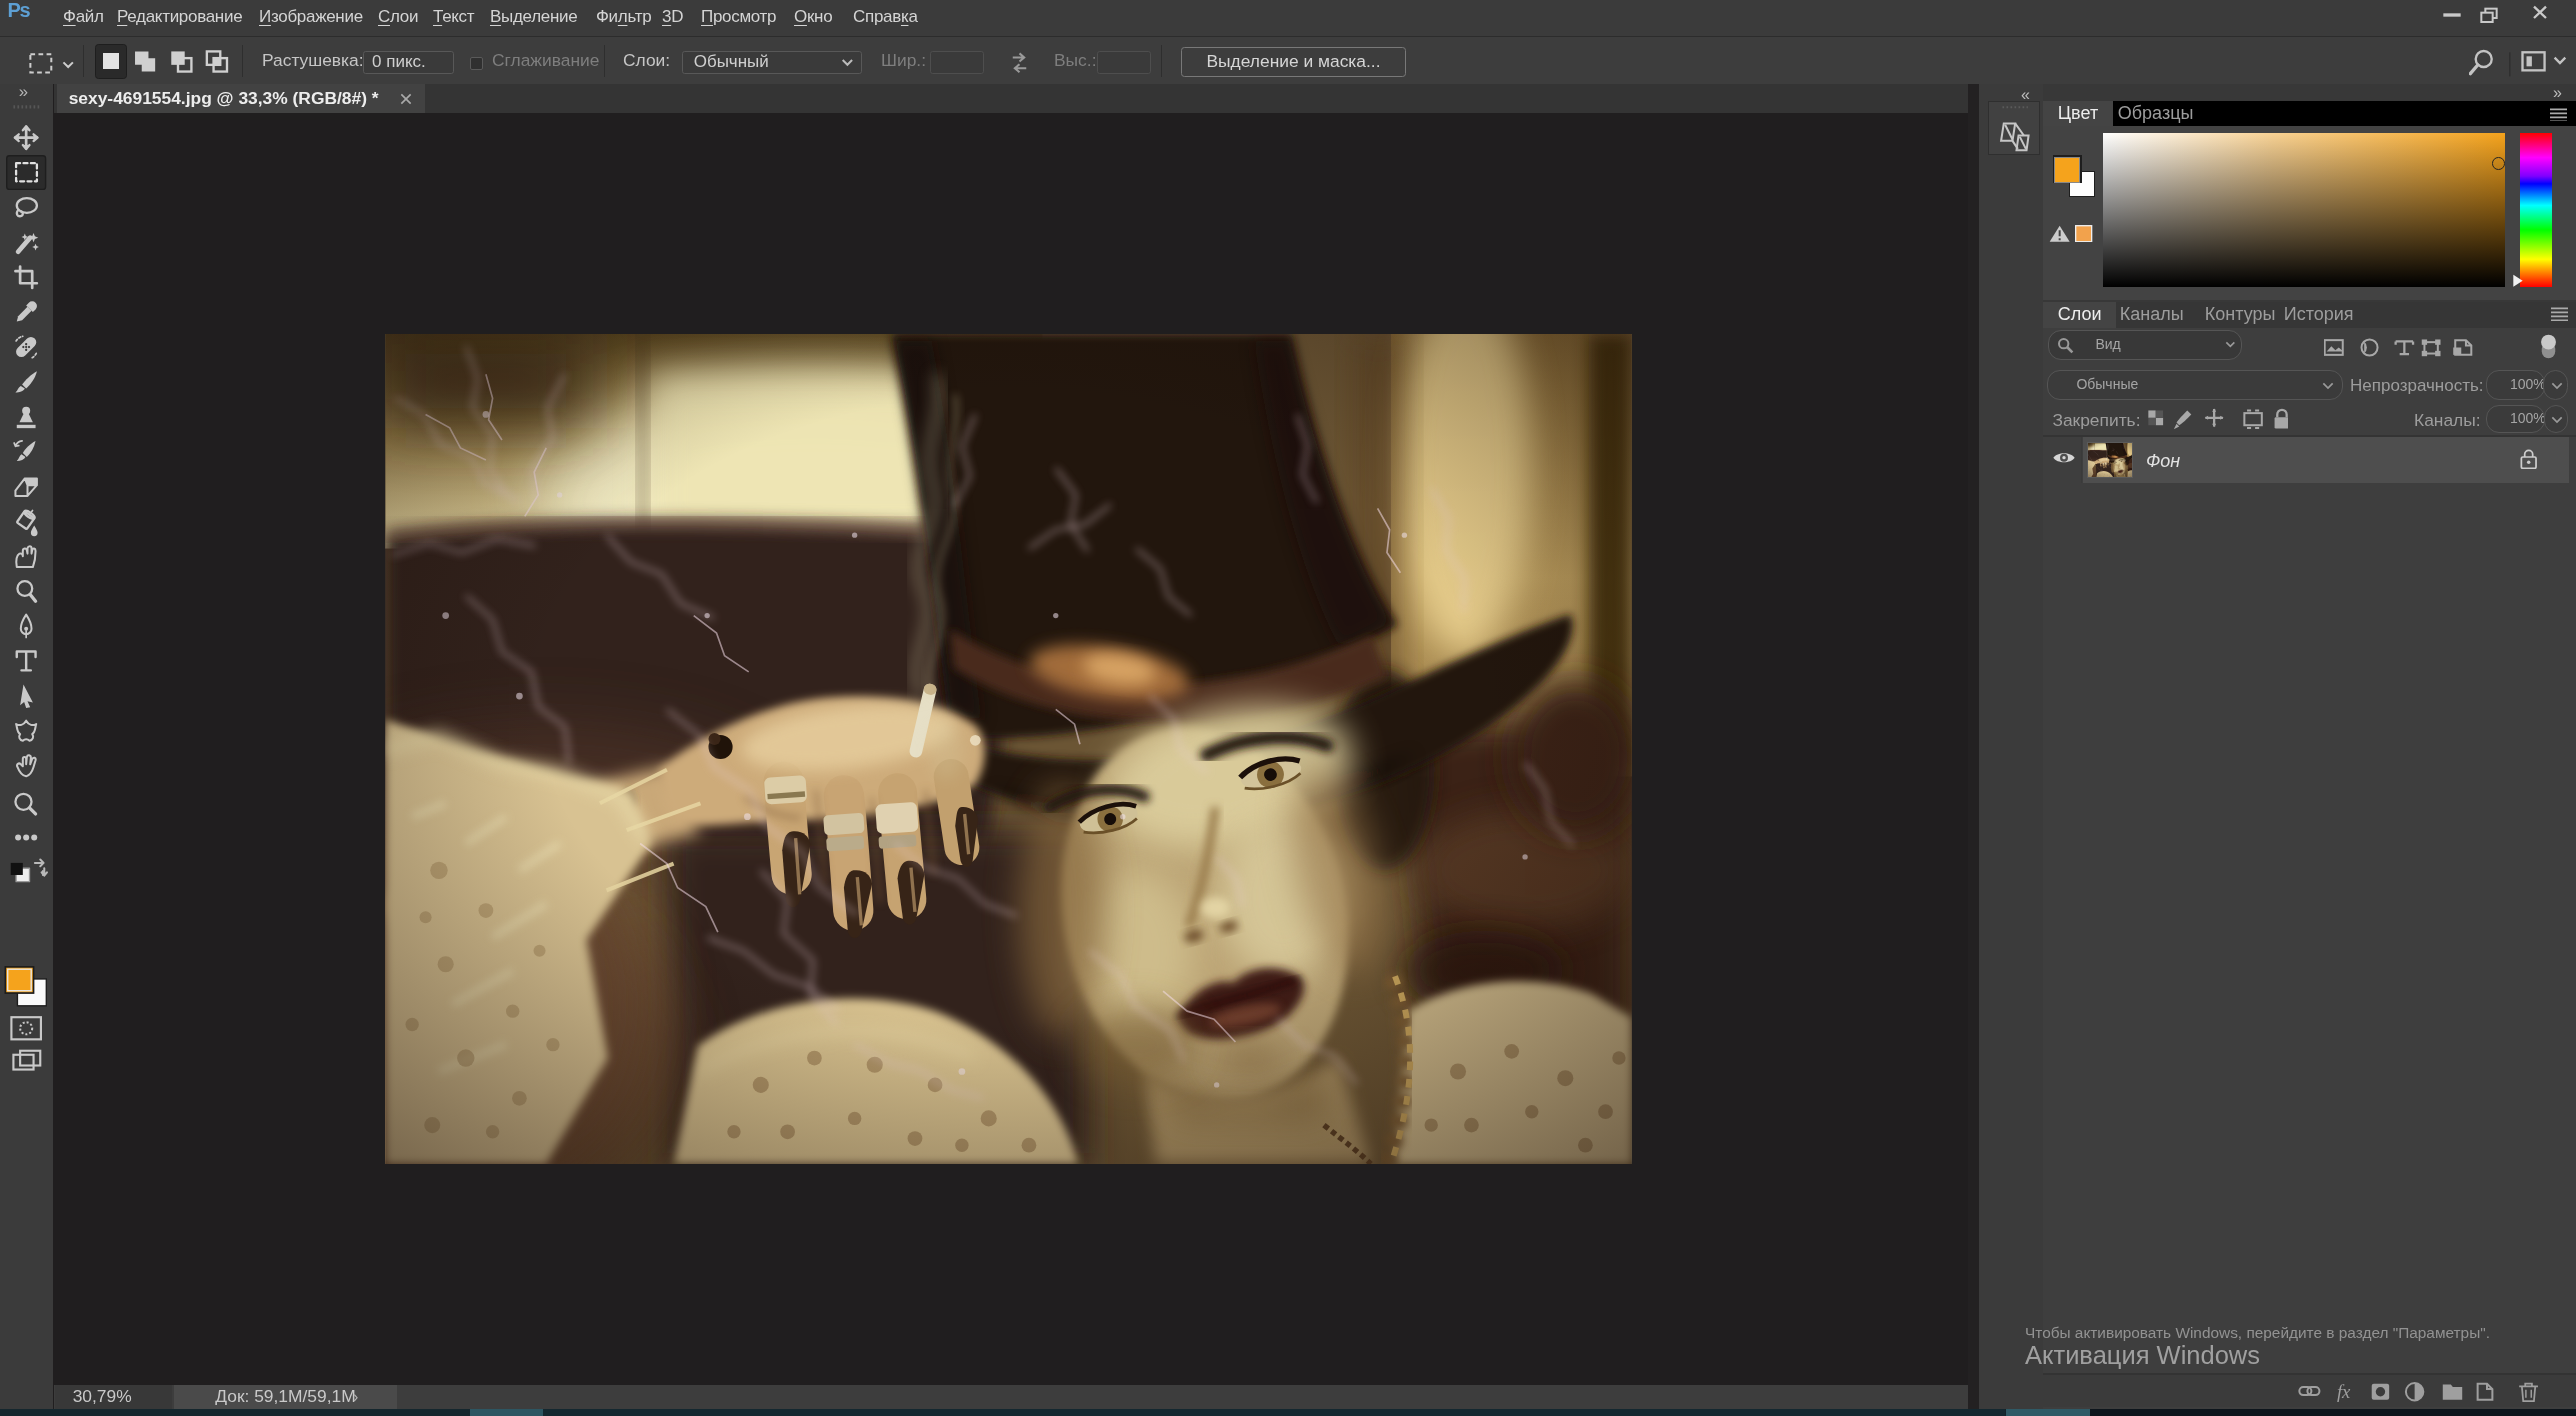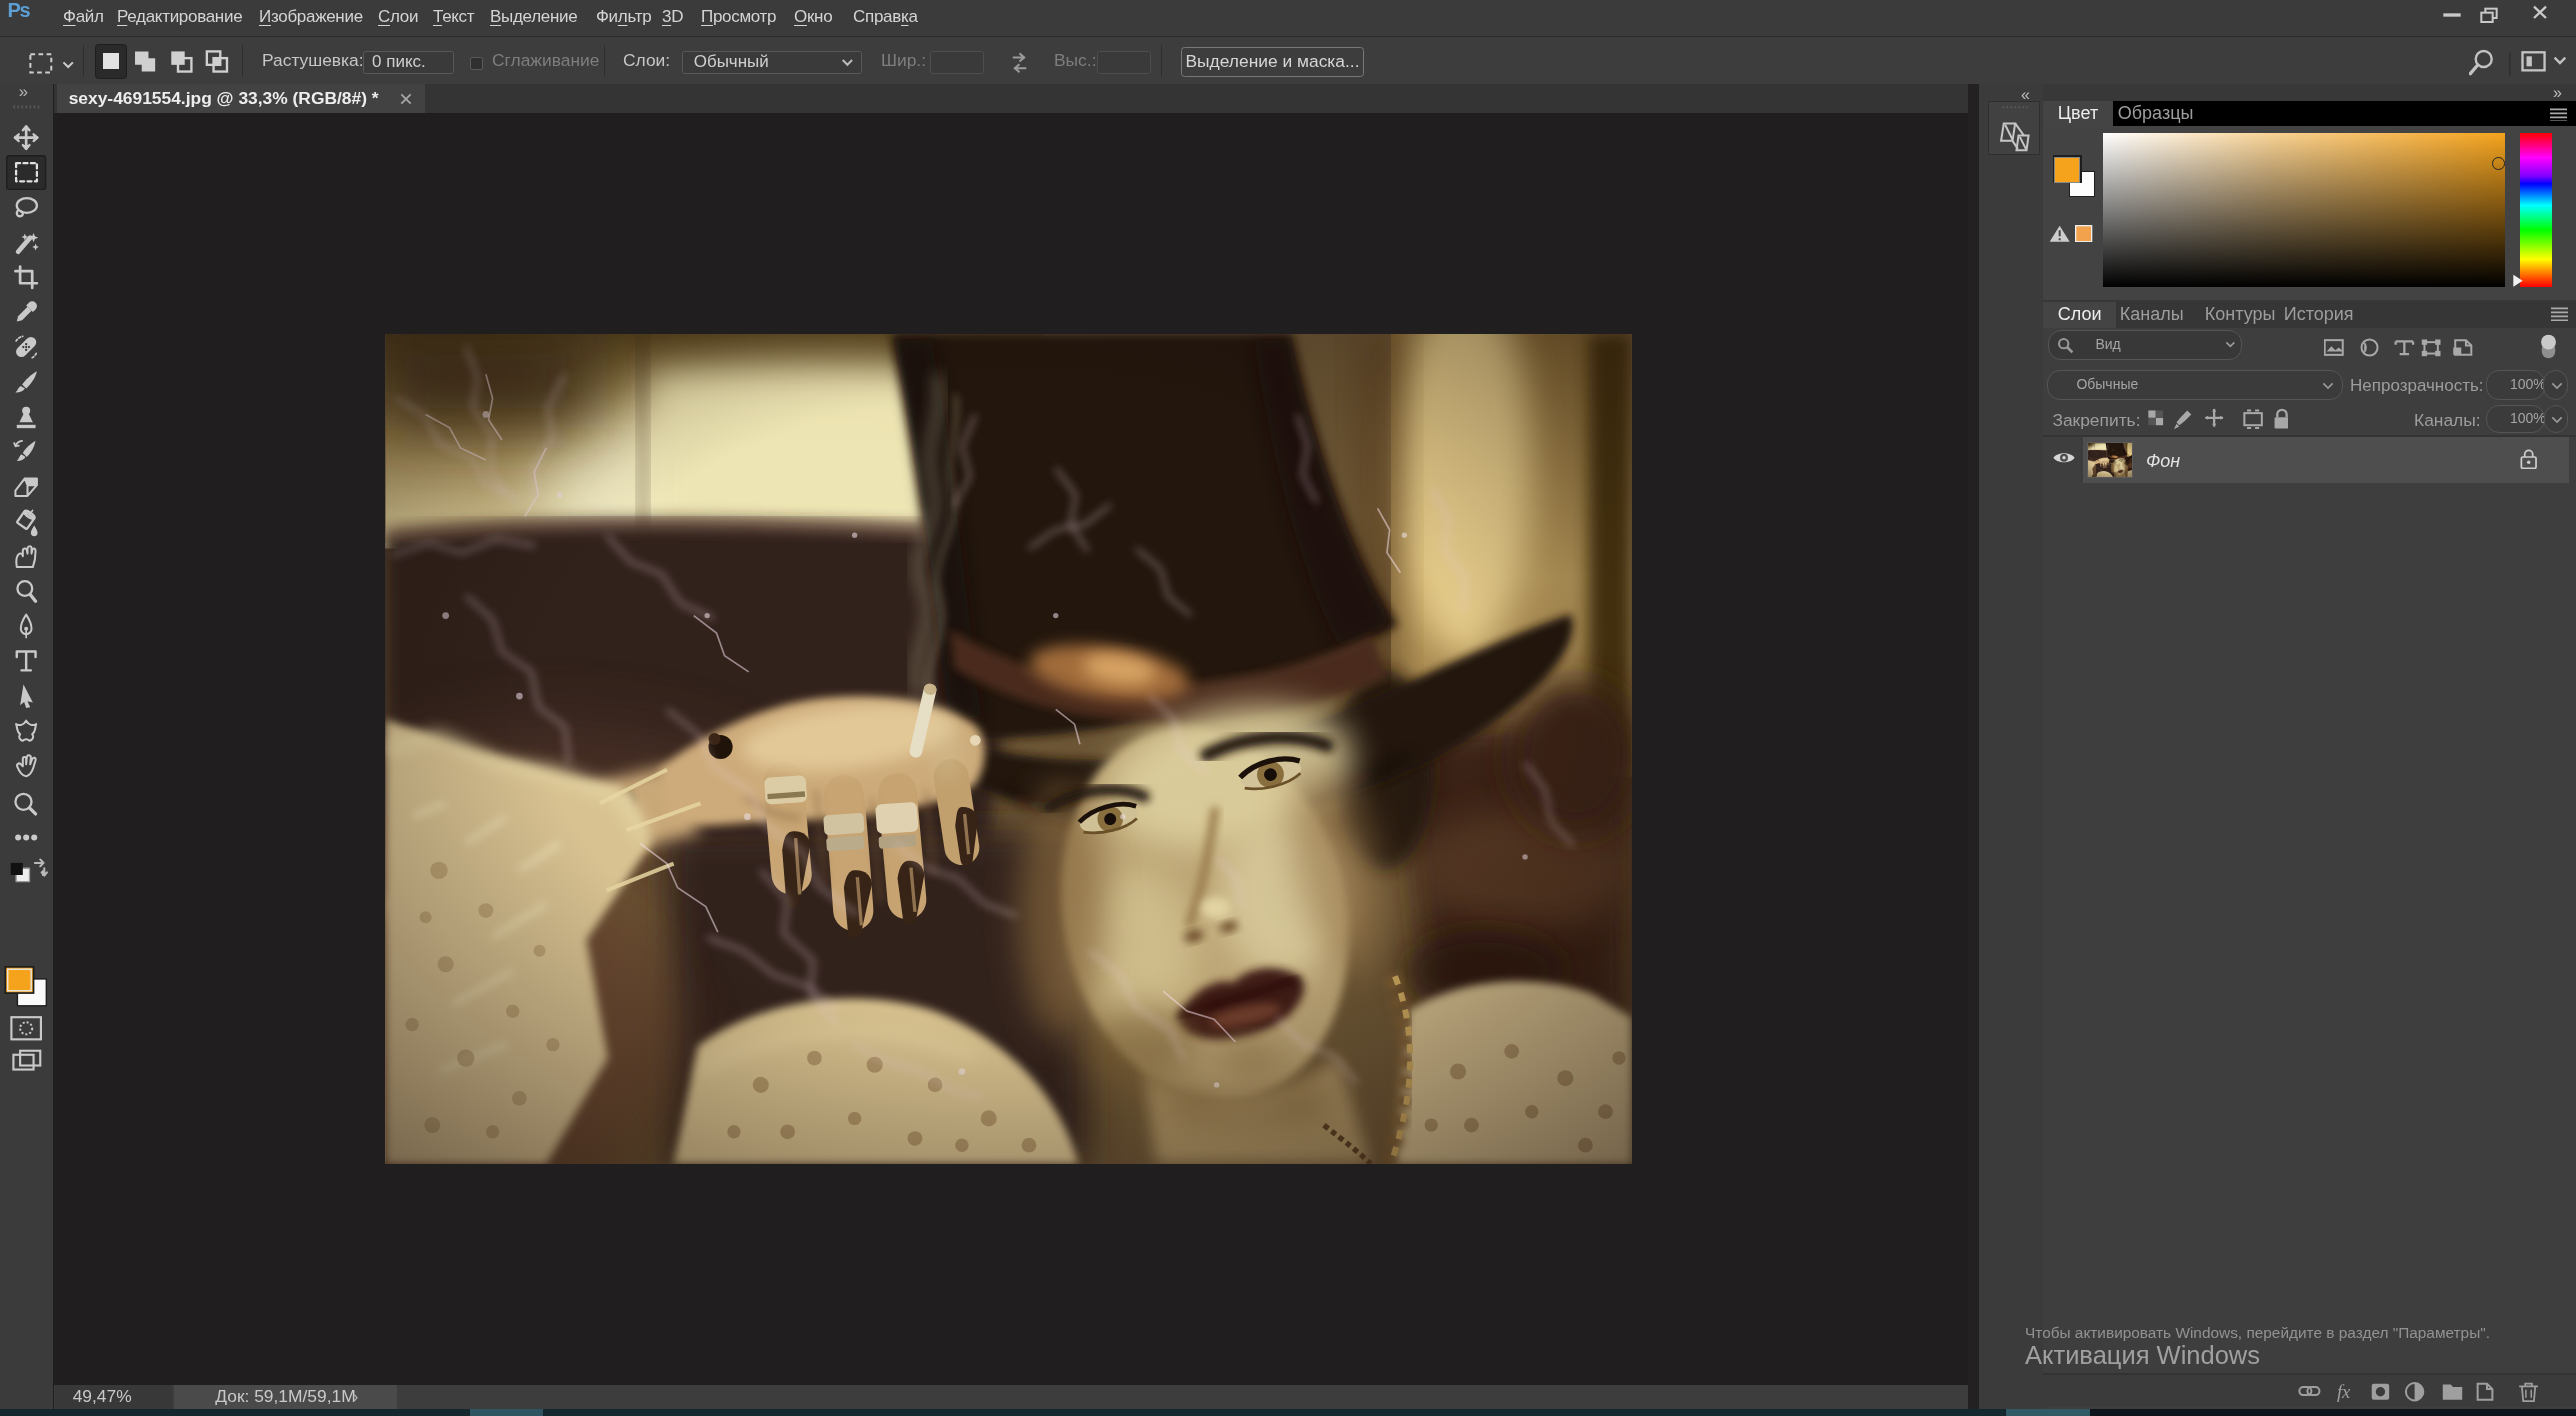--- a/index.html
+++ b/index.html
@@ -83,21 +83,21 @@
   </div>
   <div class="olab odis" style="left:881px">Шир.:</div>
   <div class="obox" style="left:930px;width:54px;border-color:#4e4e4e"></div>
   <svg class="abs" style="left:1006px;top:14.8px" width="27" height="23" viewBox="0 0 40 34">
     <path d="M10 8 h16 M20 2 l7 6 l-7 6" fill="none" stroke="#9a9a9a" stroke-width="3"></path>
     <path d="M30 24 h-16 M20 18 l-7 6 l7 6" fill="none" stroke="#9a9a9a" stroke-width="3"></path>
   </svg>
   <div class="olab odis" style="left:1054px">Выс.:</div>
   <div class="obox" style="left:1097px;width:54px;border-color:#4e4e4e"></div>
   <div class="sep" style="left:1161px"></div>
-  <div class="abs" style="left:1181px;top:10px;width:183px;height:30px;border:1.3px solid #787878;border-radius:3.4px;box-sizing:border-box;font-size:17.4px;color:#d6d6d6;text-align:center;line-height:27.5px">Выделение и маска...</div>
+  <div class="abs" style="left:1181px;top:10px;width:225px;height:30px;border:1.3px solid #787878;border-radius:3.4px;box-sizing:border-box;font-size:17.4px;color:#d6d6d6;text-align:center;line-height:27.5px">Выделение и маска...</div>
   <svg class="abs" style="left:2469px;top:6.7px" width="107" height="38" viewBox="0 0 160 56">
     <circle cx="22" cy="22" r="12" fill="none" stroke="#c3c3c3" stroke-width="3.5"></circle>
     <path d="M13 31 L2 44" stroke="#c3c3c3" stroke-width="5" stroke-linecap="round"></path>
     <rect x="60" y="12" width="2px" height="36" fill="#2e2e2e"></rect>
     <rect x="80" y="12" width="33" height="27" fill="none" stroke="#c3c3c3" stroke-width="3.5"></rect>
     <rect x="86" y="18" width="8" height="15" fill="#c3c3c3"></rect>
     <path d="M128 20 l8 8 l8 -8" fill="none" stroke="#c3c3c3" stroke-width="3.5"></path>
   </svg>
 </div>
 
@@ -532,21 +532,21 @@
             <circle cx="1100" cy="720" r="4"></circle>
     </g>
     <rect width="1859" height="1238" fill="url(#vign)"></rect>
   </symbol>
 </defs>
 <use href="#photoSym" width="1859" height="1238"></use>
 </svg>
 </div>
 
 <div class="abs" id="statusbar">
-  <div class="abs" style="left:1.3px;top:0;width:117px;height:23.5px;background:#383838;line-height:23.5px"><span style="margin-left:17.4px">49,47%</span></div>
+  <div class="abs" style="left:1.3px;top:0;width:117px;height:23.5px;background:#383838;line-height:23.5px"><span style="margin-left:17.4px">30,79%</span></div>
   <div class="abs" style="left:120px;top:0;width:223px;height:23.5px;background:#4a4a4a;line-height:23.5px;text-align:center">Док: 59,1M/59,1M</div>
   <div class="abs" style="left:299px;top:0;line-height:23.5px;color:#b5b5b5;font-size:16px">›</div>
 </div>
 <div class="abs" id="gapstrip"></div>
 <div class="abs" id="minidock">
   <div class="abs" style="left:8.7px;top:17px;width:52px;height:54px;background:#414141;border:0.7px solid #2f2f2f;box-sizing:border-box;overflow:hidden">
     <svg width="51" height="69" viewBox="0 0 76 103">
       <g stroke="#5a5a5a" stroke-width="3">
           <path d="M20 8 h38" stroke-dasharray="2.5 3.5"></path>
         </g>

